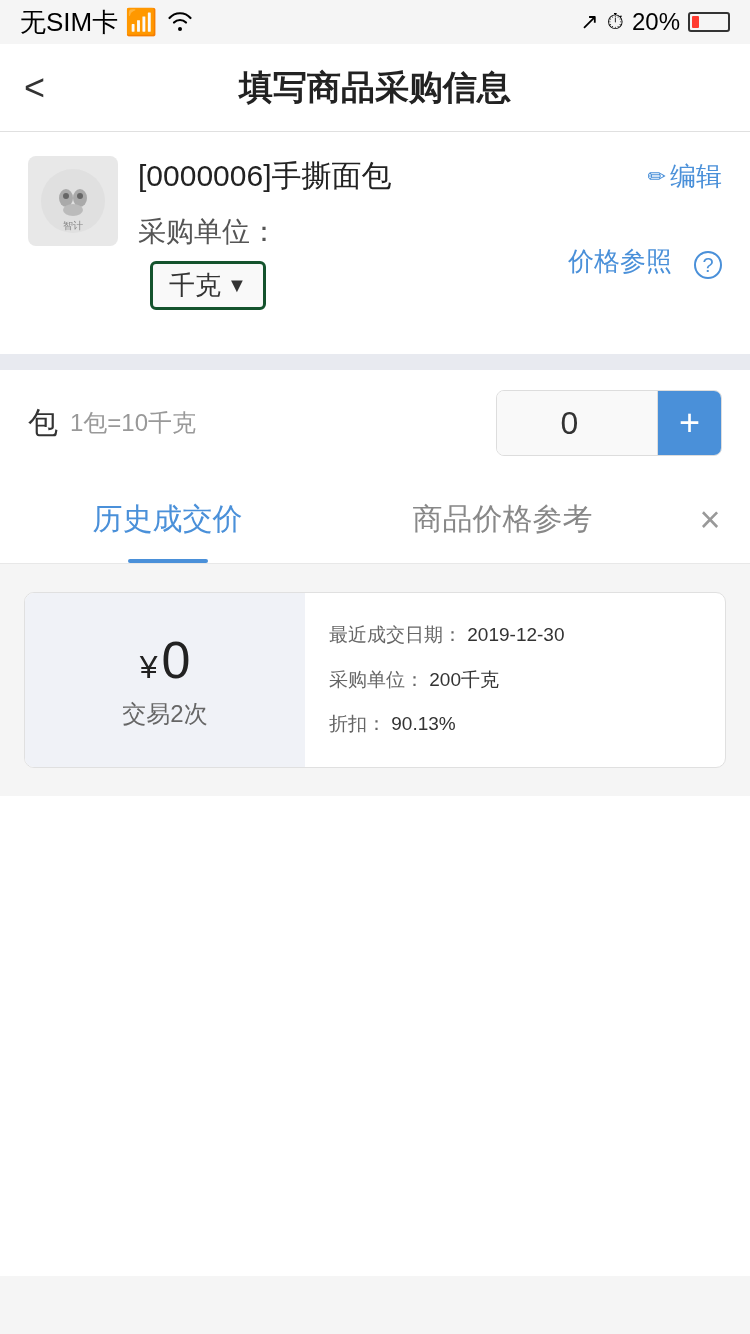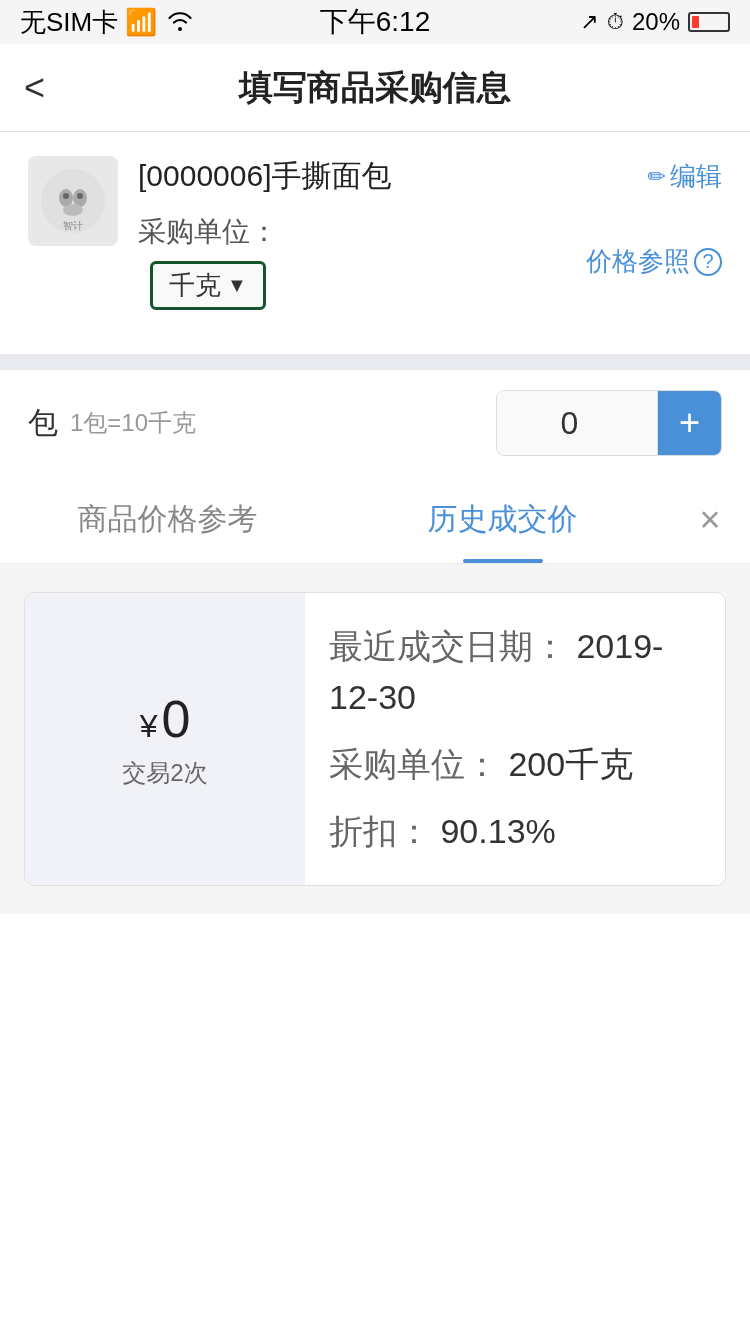--- a/index.html
+++ b/index.html
@@ -159,22 +159,22 @@
       color: #333;
       background: #f9f9f9;
       display: inline-flex;
       align-items: center;
       gap: 6px;
     }
     .price-ref {
       font-size: 26px;
       color: #4a90d9;
       display: flex;
-      align-items: center;
-      gap: 4px;
+      align-items: flex-end;
+      gap: 22px;
     }
     .price-ref-question {
       width: 28px;
       height: 28px;
       border: 2px solid #4a90d9;
       border-radius: 50%;
       display: flex;
       align-items: center;
       justify-content: center;
       font-size: 20px;
@@ -323,21 +323,21 @@
       margin-top: 8px;
     }
     .price-card-right {
       flex: 1;
       padding: 28px 24px;
       display: flex;
       flex-direction: column;
       gap: 16px;
     }
     .price-info-row {
-      font-size: 34px;
+      font-size: 19px;
       color: #333;
       line-height: 1.5;
     }
     .price-info-label {
       color: #666;
     }
 
     
     .white-section {
       background: #ffffff;
@@ -351,21 +351,20 @@
   <div class="status-left">
     <span>无SIM卡 📶</span>
     <span>
       <svg width="28" height="22" viewBox="0 0 28 22" fill="none">
         <path d="M14 18a2 2 0 1 1 0 4 2 2 0 0 1 0-4z" fill="#000"></path>
         <path d="M8 13.5a8.5 8.5 0 0 1 12 0" stroke="#000" stroke-width="2.2" fill="none" stroke-linecap="round"></path>
         <path d="M3.5 9a14 14 0 0 1 21 0" stroke="#000" stroke-width="2.2" fill="none" stroke-linecap="round"></path>
       </svg>
     </span>
   </div>
-  <div class="status-center">下午6:12</div>
   <div class="status-right">
     <span style="font-size:22px;">↗</span>
     <span style="font-size:22px;">⏱</span>
     <span style="font-size:24px;">20%</span>
     <span class="battery-icon">
       <span class="battery-body">
         <span class="battery-fill"></span>
       </span>
     </span>
   </div>
@@ -422,26 +421,26 @@
   <span class="unit-tag">包</span>
   <span class="unit-conversion">1包=10千克</span>
   <div class="qty-input-wrap">
     <input class="qty-input" type="number" value="0" readonly="" style="">
     <div class="qty-plus">+</div>
   </div>
 </div>
 
 <div class="tab-section">
   <div class="tab-bar">
-    <div class="tab-item inactive">
-      <span>商品价格参考</span>
-    </div>
     <div class="tab-item active">
       <span>历史成交价</span>
       <div class="tab-underline"></div>
+    </div>
+    <div class="tab-item inactive">
+      <span>商品价格参考</span>
     </div>
     <div class="tab-close">
       <span>×</span>
     </div>
   </div>
 </div>
 
 <div class="price-card-section">
   <div class="price-card">
     <div class="price-card-left">

